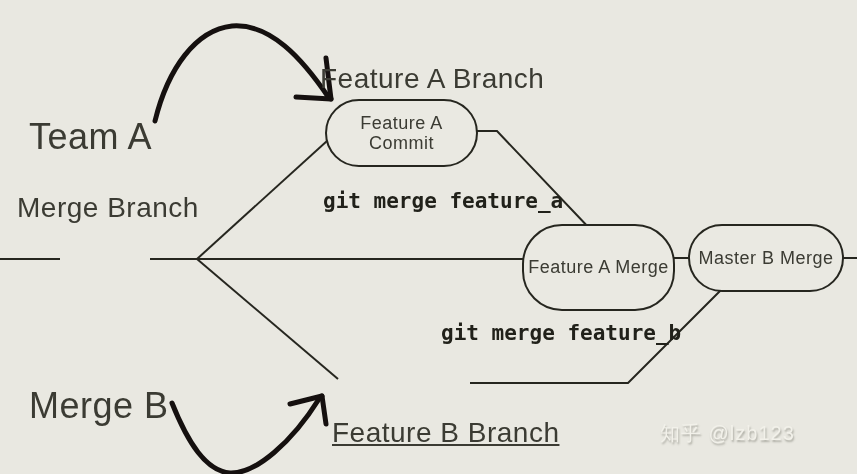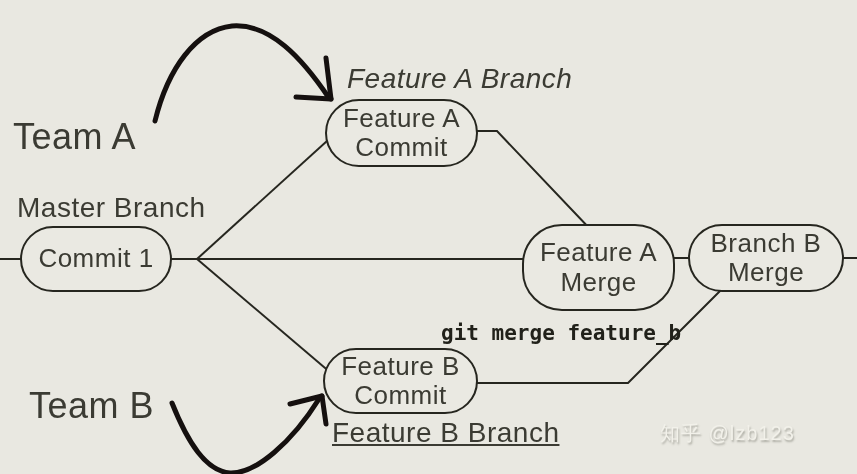--- a/index.html
+++ b/index.html
@@ -23,21 +23,21 @@
   }
   svg .line{stroke:var(--line);stroke-width:2;fill:none;}
   svg .arrow{stroke:var(--arrow);stroke-width:5;fill:none;stroke-linecap:round;stroke-linejoin:round;}
   .node{
     position:absolute;z-index:2;
     background:var(--node-fill);
     border:2px solid var(--line);
     border-radius:40px;
     display:flex;align-items:center;justify-content:center;
     text-align:center;
-    font-size:26px;line-height:1.12;letter-spacing:0.5px;
+    font-size:18px;line-height:1.12;letter-spacing:0.5px;
     color:var(--text);
     box-sizing:border-box;
   }
   .lbl{
     position:absolute;z-index:3;
     color:var(--text);
     white-space:nowrap;
     letter-spacing:0.5px;
   }
   .lbl-big{font-size:36px;}
@@ -76,38 +76,33 @@
       <path class="arrow" d="M326 58 L331 99"></path>
       <path class="arrow" d="M296 97 L331 99"></path>
     </g>
     <g>
       <path class="arrow" d="M172 403 C188 443 206 471 230 473 C256 474 292 442 319 399"></path>
       <path class="arrow" d="M322 396 L326 424"></path>
       <path class="arrow" d="M322 396 L290 404"></path>
     </g>
   </svg>
 
-  <div class="node" style="left:20px;top:226px;width:152px;height:66px;">
-    <span>Commit 1</span>
-  </div>
   <div class="node" style="left:325px;top:99px;width:153px;height:68px;">
     <span>Feature A Commit</span>
   </div>
   <div class="node" style="left:522px;top:224px;width:153px;height:87px;">
     <span>Feature A Merge</span>
   </div>
   <div class="node" style="left:688px;top:224px;width:156px;height:68px;">
-    <span>Branch B Merge</span>
-  </div>
-  <div class="node" style="left:323px;top:348px;width:155px;height:66px;">
-    <span>Feature B Commit</span>
+    <span>Master B Merge</span>
   </div>
 
-  <div class="lbl lbl-big" style="left:13px;top:116px;">Team A</div>
-  <div class="lbl lbl-mid" style="left:17px;top:192px;">Master Branch</div>
-  <div class="lbl lbl-mid" style="left:347px;top:63px;font-style:italic;">Feature A Branch</div>
+  <div class="lbl lbl-big" style="left:29px;top:116px;">Team A</div>
+  <div class="lbl lbl-mid" style="left:17px;top:192px;">Merge Branch</div>
+  <div class="lbl lbl-mid" style="left:320px;top:63px;">Feature A Branch</div>
+  <div class="lbl lbl-mono" style="left:323px;top:189px;">git merge feature_a</div>
   <div class="lbl lbl-mono" style="left:441px;top:321px;">git merge feature_b</div>
   <div class="lbl lbl-mid" style="left:332px;top:417px;text-decoration:underline;">Feature B Branch</div>
-  <div class="lbl lbl-big" style="left:29px;top:385px;">Team B</div>
+  <div class="lbl lbl-big" style="left:29px;top:385px;">Merge B</div>
 
   <div class="watermark" style="left:660px;top:420px;">知乎 @lzb123</div>
 
 </div>
 
 </body></html>

